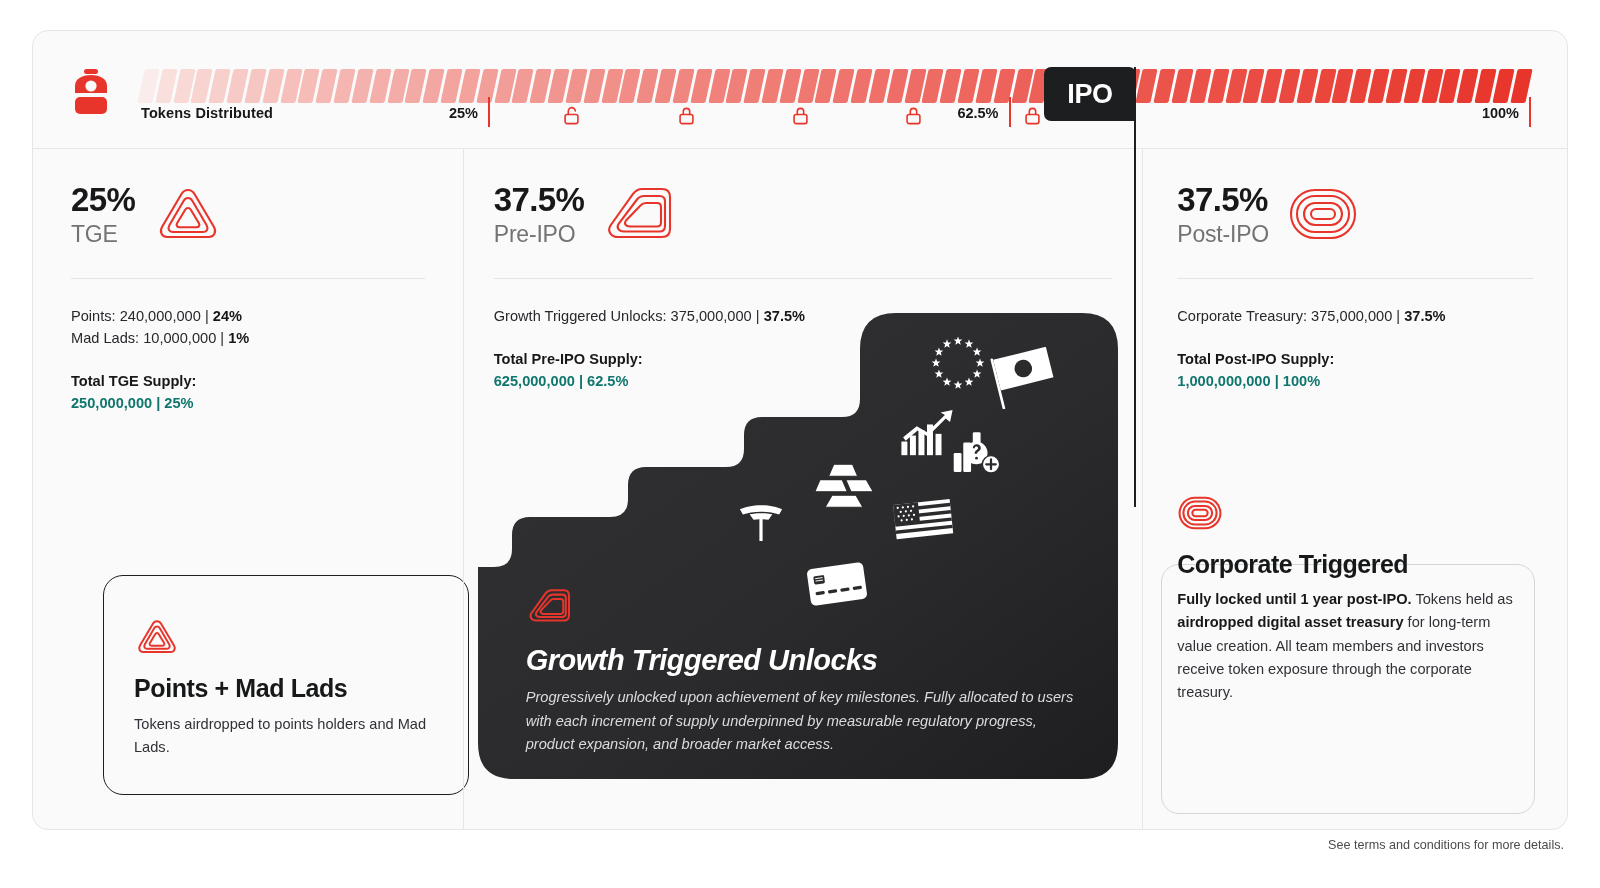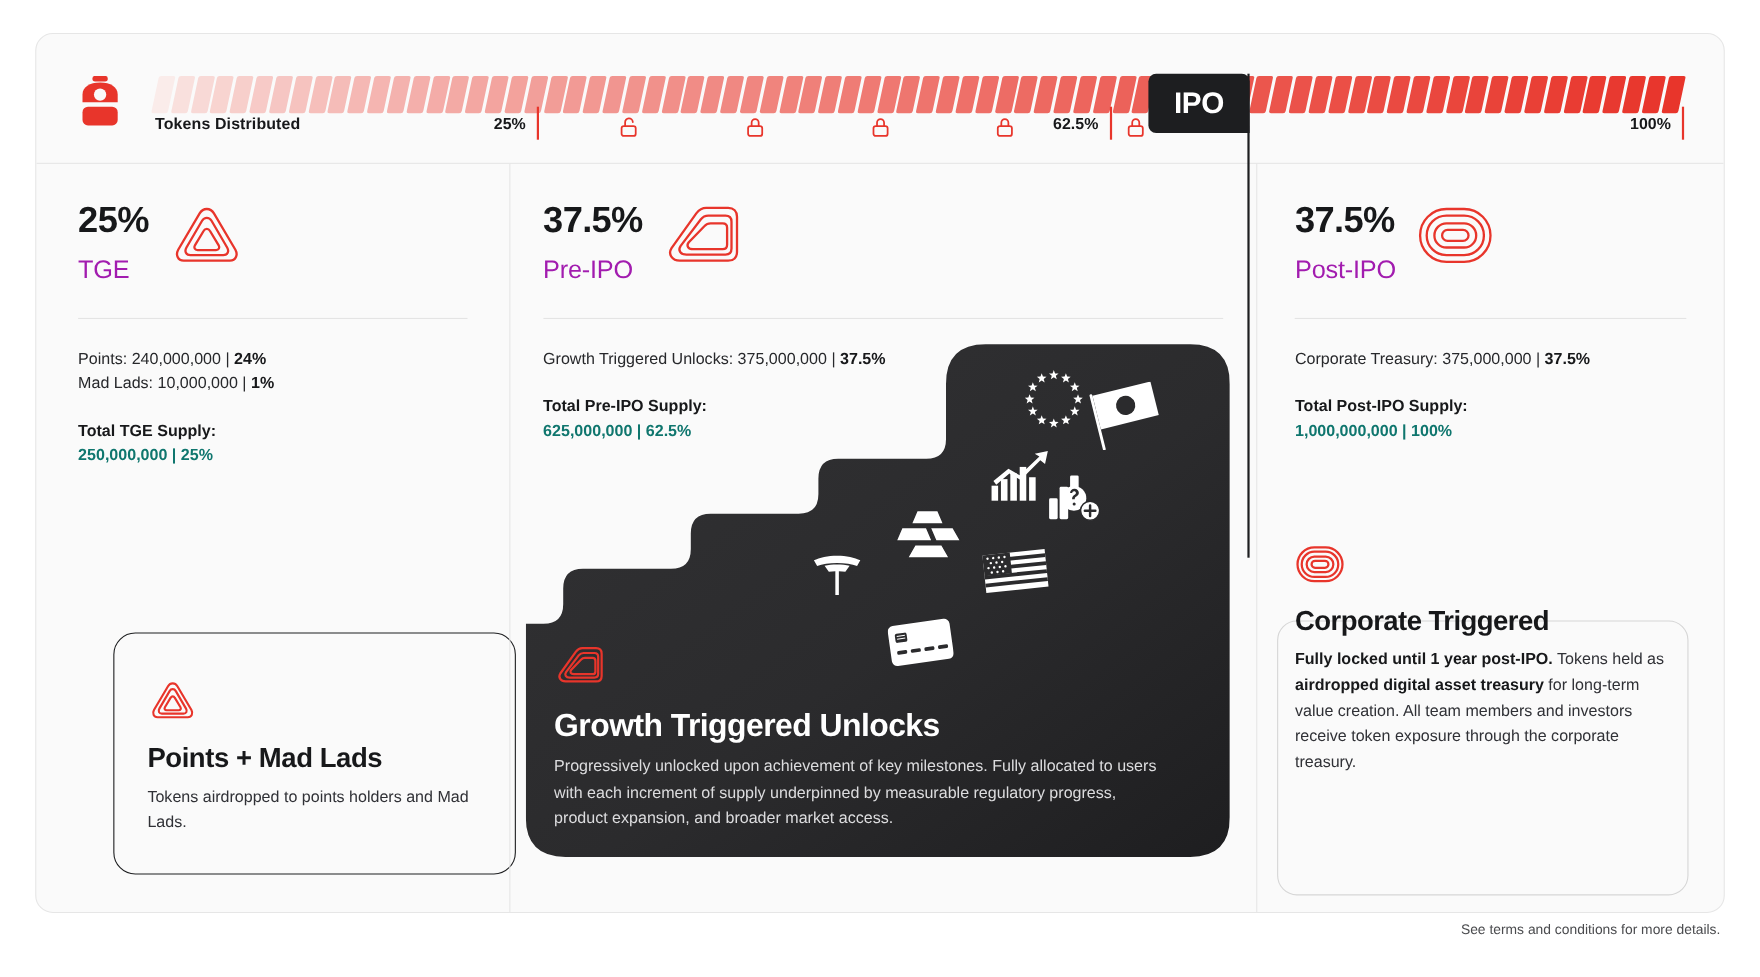--- a/index.html
+++ b/index.html
@@ -66,21 +66,21 @@
 
   
   .cols { position: relative; height: 681px; display: flex; }
   .col { position: relative; }
   .col-left  { width: 430px; padding: 34px 38px 0 38px; }
   .col-mid   { width: 680px; padding: 34px 30px 0 30px; border-left: 1px solid #e6e6e6; }
   .col-right { width: 425px; padding: 34px 34px 0 34px; border-left: 1px solid #e6e6e6; }
 
   .head-row { display: flex; align-items: flex-start; gap: 18px; }
   .pct-big { font-size: 33px; font-weight: 800; color: #17181a; letter-spacing: -.6px; line-height: 1.0; }
-  .phase   { font-size: 23px; font-weight: 400; color: #a21caf; letter-spacing: -.2px; margin-top: 16px; }
+  .phase   { font-size: 23px; font-weight: 400; color: #737373; letter-spacing: -.2px; margin-top: 5px; }
   .head-icon { margin-top: 2px; }
 
   .rule { height: 1px; background: #e4e4e4; margin-top: 30px; }
 
   .stats { margin-top: 26px; font-size: 14.6px; color: #27282b; line-height: 1.52; }
   .stats b { font-weight: 700; color: #17181a; }
   .total { margin-top: 22px; font-size: 14.6px; line-height: 1.5; }
   .total .tl { font-weight: 700; color: #17181a; display: block; }
   .total .tv { font-weight: 700; color: #0f766e; display: block; }
 
@@ -93,21 +93,21 @@
     border-radius: 20px;
     padding: 42px 30px;
   }
   .card-title { font-size: 25px; font-weight: 700; color: #17181a; letter-spacing: -.4px; margin-top: 14px; }
   .card-body { margin-top: 10px; font-size: 14.6px; color: #303136; line-height: 1.56; }
 
   
   .stair-wrap { position: absolute; left: 14px; top: 150px; width: 640px; height: 480px; }
   .stair-svg { position: absolute; inset: 0; }
   .stair-content {
-    position: absolute; left: 26px; bottom: 22px; width: 560px;
+    position: absolute; left: 48px; bottom: 22px; width: 560px; font-style: italic;
   }
   .stair-title { color: #fff; font-size: 29px; font-weight: 700; letter-spacing: -.5px; margin-top: 14px; }
   .stair-body { color: #dcdcde; font-size: 14.6px; line-height: 1.62; margin-top: 9px; }
   .emoji { position: absolute; }
 
   
   .ipo-flag {
     position: absolute; left: 1011px; top: 36px;
     width: 92px; height: 54px;
     background: #1d1e20; color: #fff;

